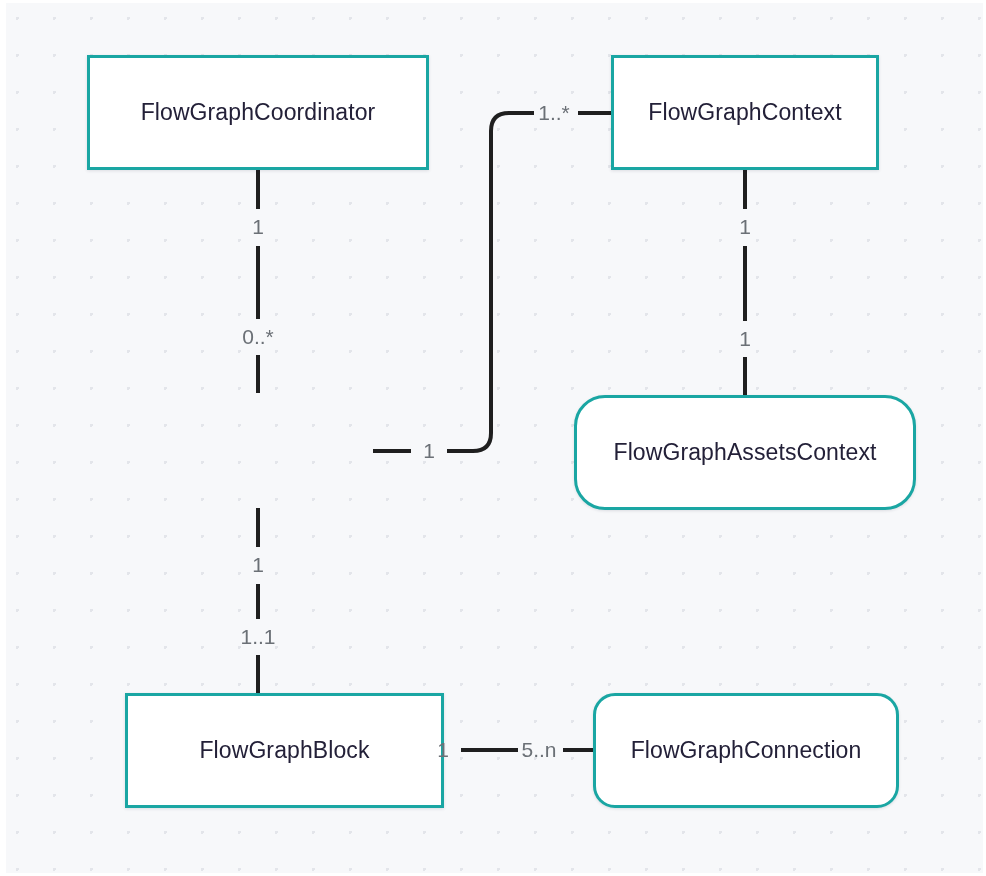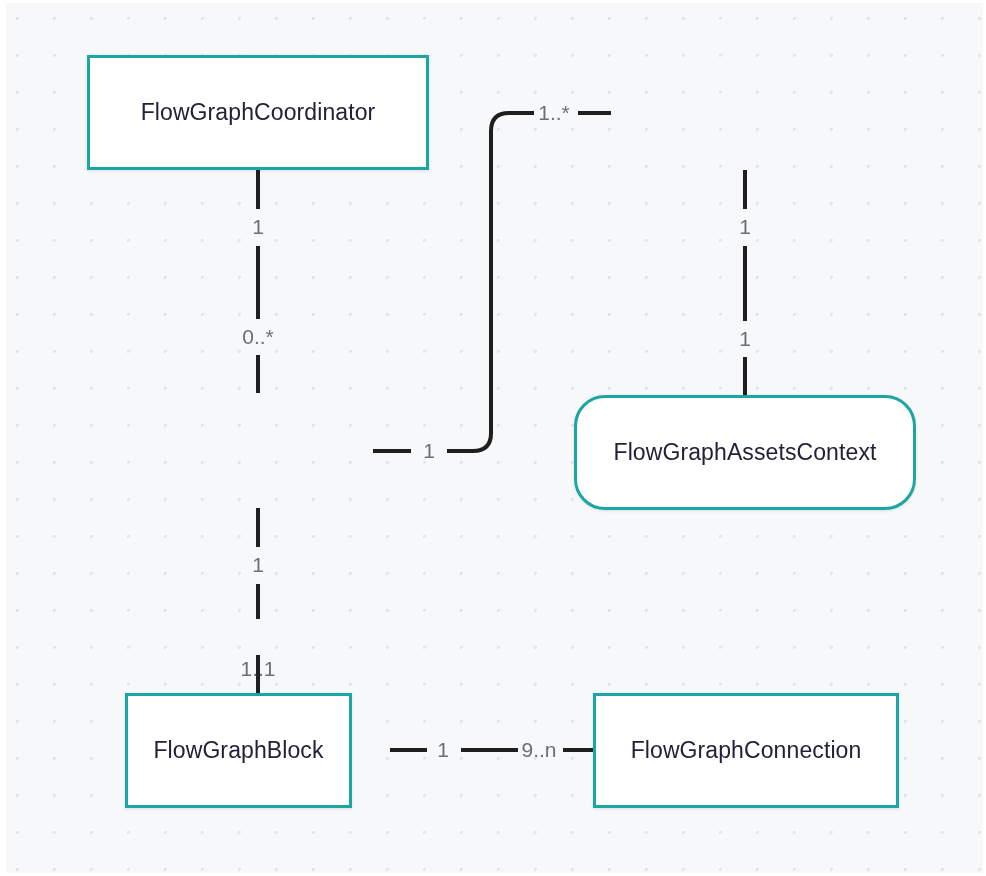--- a/index.html
+++ b/index.html
@@ -101,34 +101,37 @@
     <g>
       <line x1="384" y1="747" x2="421" y2="747" stroke="#1f1f1f" stroke-width="4"></line>
       <line x1="455" y1="747" x2="512" y2="747" stroke="#1f1f1f" stroke-width="4"></line>
       <line x1="557" y1="747" x2="587" y2="747" stroke="#1f1f1f" stroke-width="4"></line>
     </g>
   </svg>
 
   <div class="node" id="node-coordinator" style="left: 81px; top: 52px; width: 342px; height: 115px; border-color: rgb(26, 166, 163); background: rgb(255, 255, 255);">
     <span class="node-label" style="color: rgb(35, 32, 56);">FlowGraphCoordinator</span>
   </div>
+  <div class="node" id="node-context" style="left: 605px; top: 52px; width: 268px; height: 115px; border-color: rgb(26, 166, 163); background: rgb(255, 255, 255);">
+    <span class="node-label" style="color: rgb(35, 32, 56);">FlowGraphContext</span>
+  </div>
   <div class="node" id="node-assets" style="left: 568px; top: 392px; width: 342px; height: 115px; border-color: rgb(26, 166, 163); background: rgb(255, 255, 255); border-radius: 31px;">
     <span class="node-label" style="color: rgb(35, 32, 56);">FlowGraphAssetsContext</span>
   </div>
-  <div class="node" id="node-block" style="left: 119px; top: 690px; width: 227px; height: 115px; border-color: rgb(26, 166, 163); background: rgb(255, 255, 255);">
+  <div class="node" id="node-block" style="left: 119px; top: 690px; width: 319px; height: 115px; border-color: rgb(26, 166, 163); background: rgb(255, 255, 255);">
     <span class="node-label" style="color: rgb(35, 32, 56);">FlowGraphBlock</span>
   </div>
-  <div class="node" id="node-connection" style="left: 587px; top: 690px; width: 306px; height: 115px; border-color: rgb(26, 166, 163); background: rgb(255, 255, 255);">
+  <div class="node" id="node-connection" style="left: 587px; top: 690px; width: 306px; height: 115px; border-color: rgb(26, 166, 163); background: rgb(255, 255, 255); border-radius: 22px;">
     <span class="node-label" style="color: rgb(35, 32, 56);">FlowGraphConnection</span>
   </div>
 
   <div class="edge-label" id="lbl-0-0" style="left: 252px; top: 224px; color: rgb(107, 112, 118);">1</div>
   <div class="edge-label" id="lbl-0-1" style="left: 252px; top: 334px; color: rgb(107, 112, 118);">0..*</div>
   <div class="edge-label" id="lbl-1-0" style="left: 739px; top: 224px; color: rgb(107, 112, 118);">1</div>
   <div class="edge-label" id="lbl-1-1" style="left: 739px; top: 336px; color: rgb(107, 112, 118);">1</div>
   <div class="edge-label" id="lbl-2-0" style="left: 423px; top: 448px; color: rgb(107, 112, 118);">1</div>
   <div class="edge-label" id="lbl-2-1" style="left: 548px; top: 110px; color: rgb(107, 112, 118);">1..*</div>
   <div class="edge-label" id="lbl-3-0" style="left: 252px; top: 562px; color: rgb(107, 112, 118);">1</div>
-  <div class="edge-label" id="lbl-3-1" style="left: 252px; top: 666px; color: rgb(107, 112, 118);">1..1</div>
+  <div class="edge-label" id="lbl-3-1" style="left: 252px; top: 634px; color: rgb(107, 112, 118);">1..1</div>
   <div class="edge-label" id="lbl-4-0" style="left: 437px; top: 747px; color: rgb(107, 112, 118);">1</div>
-  <div class="edge-label" id="lbl-4-1" style="left: 533px; top: 747px; color: rgb(107, 112, 118);">9..n</div>
+  <div class="edge-label" id="lbl-4-1" style="left: 533px; top: 747px; color: rgb(107, 112, 118);">5..n</div>
 
 </div>
 
 </body></html>

